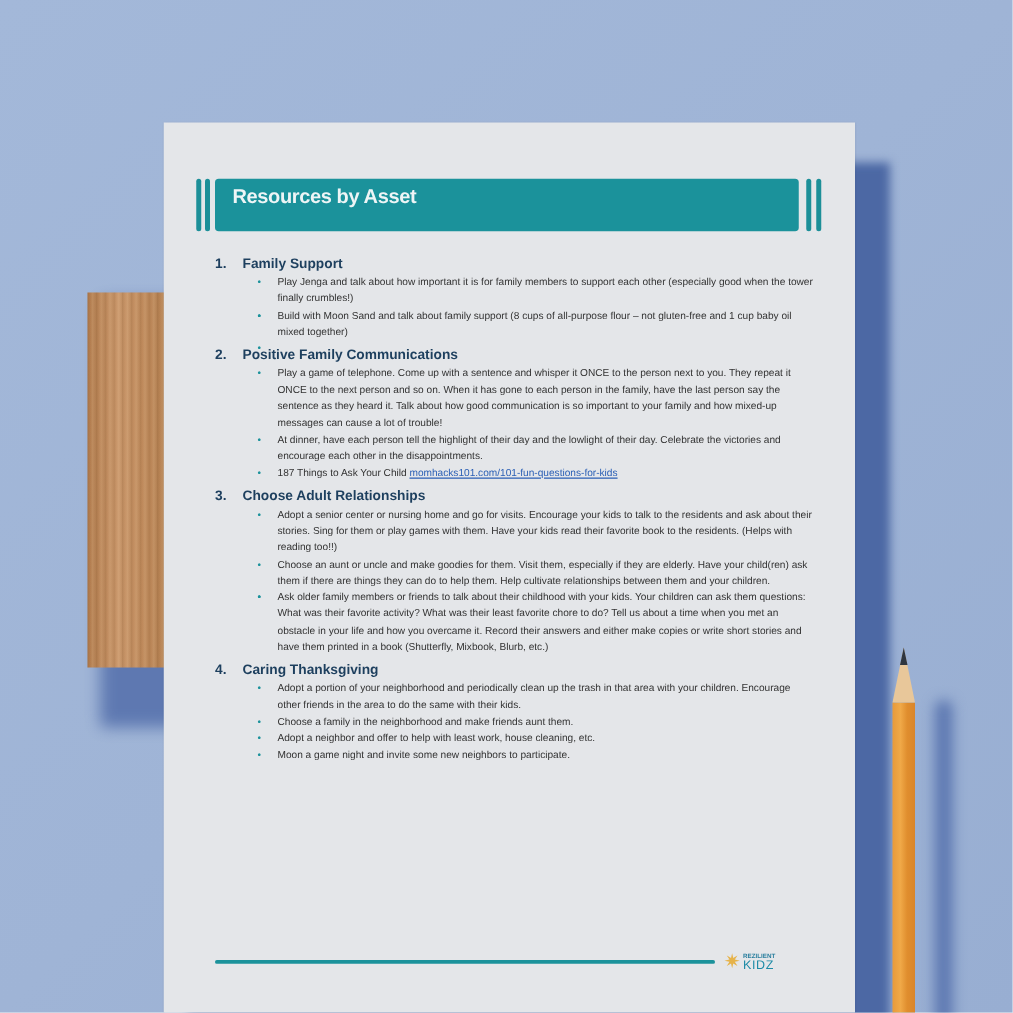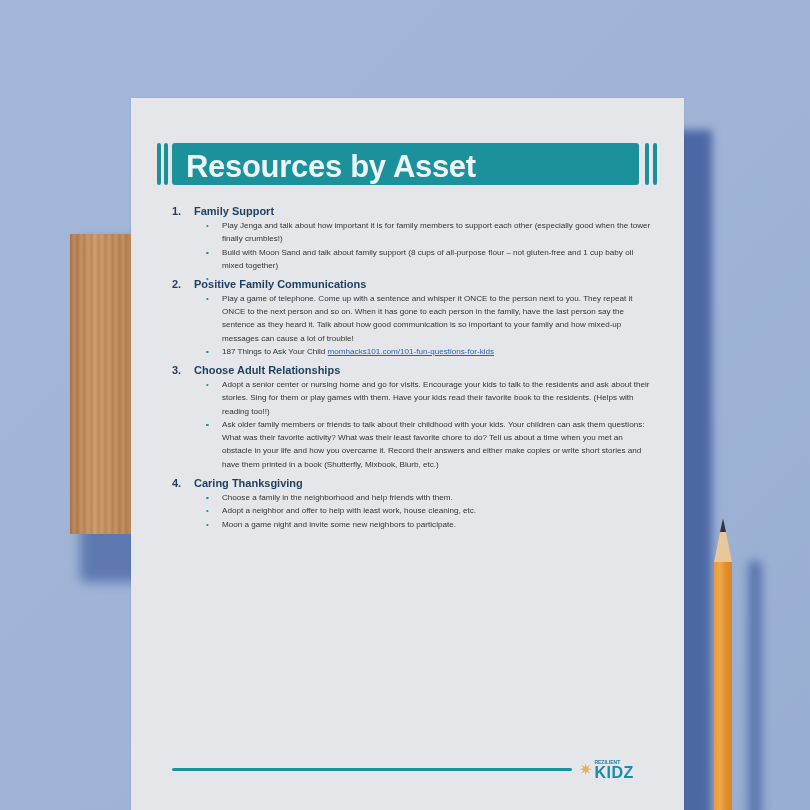--- a/index.html
+++ b/index.html
@@ -52,21 +52,21 @@
     .banner {
       position: absolute; left: 155px; top: 141px; width: 505px; height: 46px;
     }
     .banner .bar { position: absolute; top: 2px; width: 4px; height: 42px; background: #1c8f98; border-radius: 2px; }
     .banner .main {
       position: absolute; left: 17px; top: 2px; width: 467px; height: 42px;
       background: #1b929b; border-radius: 3px;
     }
     .banner .title {
       position: absolute; left: 14px; top: 6px;
-      color: #eef5f6; font-size: 31px; font-weight: bold; letter-spacing: -0.3px;
+      color: #eef5f6; font-size: 16px; font-weight: bold; letter-spacing: -0.3px;
       font-family: "Liberation Sans", sans-serif;
     }
 
     .content {
       position: absolute; left: 172px; top: 203px; width: 480px;
       color: #2b2b2b;
     }
     .section { margin-bottom: 4px; }
     .section-heading {
       font-size: 11px; font-weight: bold; color: #1d3f5e; height: 16px; line-height: 16px;
@@ -84,21 +84,21 @@
     .link { color: #2a5fb5; text-decoration: underline; }
 
     .footer-line {
       position: absolute; left: 172px; top: 768px; width: 400px; height: 3px;
       background: #1b929b; border-radius: 2px;
     }
     .logo { position: absolute; left: 579px; top: 759px; width: 70px; height: 22px; display: flex; align-items: center; }
     .logo .star { font-size: 16px; color: #e6b34a; line-height: 1; }
     .logo .txt { margin-left: 2px; line-height: 1; }
     .logo .top { font-size: 5px; font-weight: bold; color: #2a7f9e; display: block; }
-    .logo .bot { font-size: 16px; font-weight: bold; color: #1b8aa6; display: block; letter-spacing: 0.5px; }
+    .logo .bot { font-size: 10px; font-weight: normal; color: #1b8aa6; display: block; letter-spacing: 0.5px; }
   </style>
 </head>
 <body>
 
 <div class="wood-shadow"></div>
 <div class="wood"></div>
 
 <div class="paper-shadow"></div>
 <div class="paper"></div>
 
@@ -132,44 +132,44 @@
         <li><span class="bullet">•</span></li>
       </ul>
     </div>
     <div class="section">
       <div class="section-heading">
         <span class="num">2.</span>
         <span>Positive Family Communications</span>
       </div>
       <ul class="items">
         <li><span class="bullet">•</span><span>Play a game of telephone. Come up with a sentence and whisper it ONCE to the person next to you. They repeat it ONCE to the next person and so on. When it has gone to each person in the family, have the last person say the sentence as they heard it. Talk about how good communication is so important to your family and how mixed-up messages can cause a lot of trouble!</span></li>
-        <li><span class="bullet">•</span></li>
+        <li><span class="bullet">•</span><span>At dinner, have each person tell the highlight of their day and the lowlight of their day. Celebrate the victories and encourage each other in the disappointments.</span></li>
         <li><span class="bullet">•</span><span>187 Things to Ask Your Child </span><a class="link">momhacks101.com/101-fun-questions-for-kids</a></li>
       </ul>
     </div>
     <div class="section">
       <div class="section-heading">
         <span class="num">3.</span>
         <span>Choose Adult Relationships</span>
       </div>
       <ul class="items">
         <li><span class="bullet">•</span><span>Adopt a senior center or nursing home and go for visits. Encourage your kids to talk to the residents and ask about their stories. Sing for them or play games with them. Have your kids read their favorite book to the residents. (Helps with reading too!!)</span></li>
-        <li><span class="bullet">•</span></li>
+        <li><span class="bullet">•</span><span>Choose an aunt or uncle and make goodies for them. Visit them, especially if they are elderly. Have your child(ren) ask them if there are things they can do to help them. Help cultivate relationships between them and your children.</span></li>
         <li><span class="bullet">•</span></li>
         <li><span class="bullet">•</span><span>Ask older family members or friends to talk about their childhood with your kids. Your children can ask them questions: What was their favorite activity? What was their least favorite chore to do? Tell us about a time when you met an obstacle in your life and how you overcame it. Record their answers and either make copies or write short stories and have them printed in a book (Shutterfly, Mixbook, Blurb, etc.)</span></li>
       </ul>
     </div>
     <div class="section">
       <div class="section-heading">
         <span class="num">4.</span>
         <span>Caring Thanksgiving</span>
       </div>
       <ul class="items">
-        <li><span class="bullet">•</span></li>
-        <li><span class="bullet">•</span><span>Choose a family in the neighborhood and help friends with them.</span></li>
+        <li><span class="bullet">•</span><span>Adopt a portion of your neighborhood and periodically clean up the trash in that area with your children. Encourage other friends in the area to do the same with their kids.</span></li>
+        <li><span class="bullet">•</span><span>Choose a family in the neighborhood and make friends aunt them.</span></li>
         <li><span class="bullet">•</span><span>Adopt a neighbor and offer to help with least work, house cleaning, etc.</span></li>
         <li><span class="bullet">•</span><span>Moon a game night and invite some new neighbors to participate.</span></li>
       </ul>
     </div>
   </div>
 
 <div class="footer-line"></div>
 <div class="logo">
   <span class="star">✷</span>
   <span class="txt">

